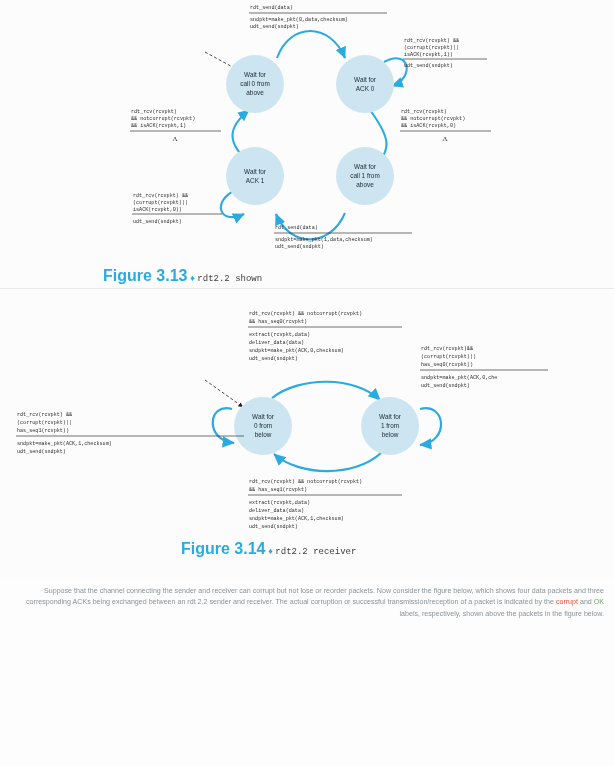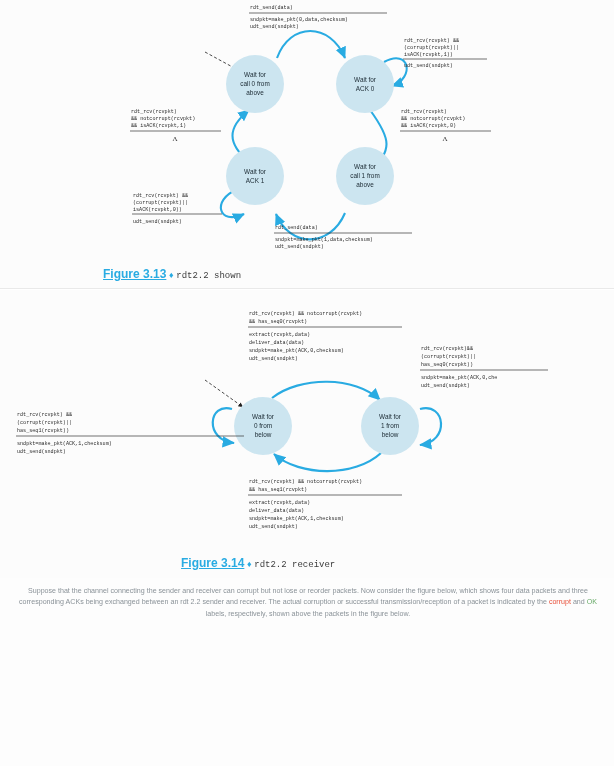--- a/index.html
+++ b/index.html
@@ -19,26 +19,26 @@
 
   .divider{position:absolute;left:0;width:614px;height:1px;background:#e9e9e9;}
 
   svg.fig{position:absolute;left:0;top:0;}
 
   .mono{font-family:"Liberation Mono", monospace;font-size:5.1px;fill:#2b2b2b;letter-spacing:0px;}
   .statetxt{font-family:"Liberation Sans", sans-serif;font-size:6.4px;fill:#1b2a33;}
   .lam{font-family:"Liberation Serif", serif;font-size:7px;fill:#2b2b2b;}
 
   .cap{position:absolute;font-size:9.5px;color:#3c3c3c;font-family:"Liberation Sans", sans-serif;white-space:nowrap;}
-  .cap b{color:#29abe2;font-size:12px;font-weight:bold;font-family:"Liberation Sans", sans-serif;text-decoration:underline;}
+  .cap b{color:#29abe2;font-size:16px;font-weight:bold;font-family:"Liberation Sans", sans-serif;}
   .cap .dia{color:#29abe2;font-size:9px;}
   .cap .m{font-family:"Liberation Mono", monospace;font-size:9px;color:#3c3c3c;}
 
   .qtext{position:absolute;left:12px;top:8px;width:592px;
-    font-size:7.1px;line-height:11.4px;color:#8a9298;text-align:center;}
+    font-size:7.1px;line-height:11.4px;color:#8a9298;text-align:right;}
   .qtext .corrupt{color:#e8503a;}
   .qtext .ok{color:#6aab6a;}
 </style>
 </head>
 <body>
 
 <div class="page">
 
   <div class="panel" id="panel-sender">
     <svg class="fig" width="614" height="265" viewBox="0 0 614 265">
@@ -202,21 +202,21 @@
         <text class="mono" x="249" y="193">rdt_rcv(rcvpkt) &amp;&amp; notcorrupt(rcvpkt)</text>
         <text class="mono" x="249" y="201">&amp;&amp; has_seq1(rcvpkt)</text>
         <line x1="248" y1="205" x2="402" y2="205" stroke="#333" stroke-width="0.7"></line>
         <text class="mono" x="249" y="214">extract(rcvpkt,data)</text>
         <text class="mono" x="249" y="222">deliver_data(data)</text>
         <text class="mono" x="249" y="230">sndpkt=make_pkt(ACK,1,checksum)</text>
         <text class="mono" x="249" y="238">udt_send(sndpkt)</text>
       </g>
     </svg>
 
-    <div class="cap" style="left:181px;top:266px;text-align:center;">
+    <div class="cap" style="left:181px;top:250px;text-align:center;">
       <b>Figure 3.14</b>
       <span class="dia">♦</span>
       <span class="m">rdt2.2 receiver</span>
     </div>
   </div>
 
   <div class="divider" style="top:578px;"></div>
 
   <div class="panel" id="panel-question">
     <div class="qtext">

